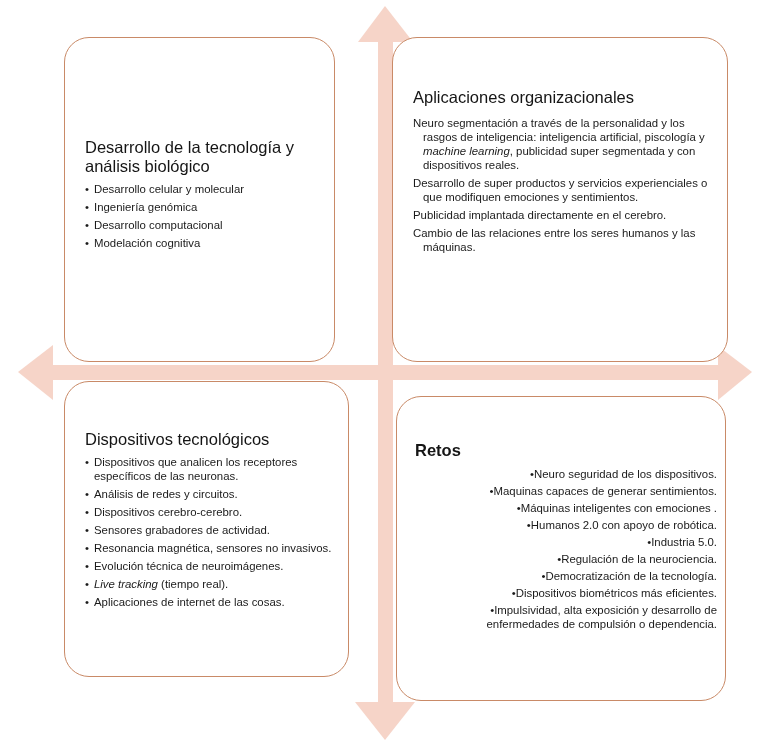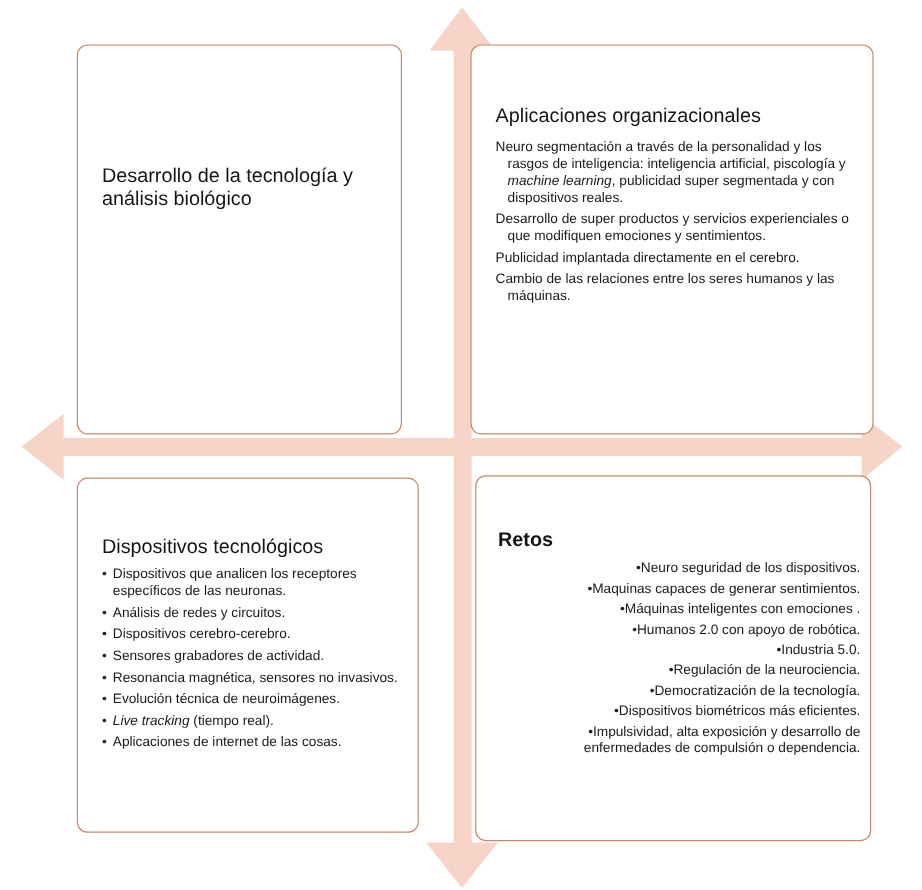--- a/index.html
+++ b/index.html
@@ -1,38 +1,38 @@
 <!DOCTYPE html>
 <html><head>
 <meta charset="utf-8">
 <style>
   html, body { margin:0; padding:0; background:#ffffff; }
   body { width:768px; height:742px; position:relative; overflow:hidden;
          font-family:"Liberation Sans", "DejaVu Sans", sans-serif; color:#1a1a1a; }
   .arrows { position:absolute; left:0; top:0; width:768px; height:742px; }
   .box { position:absolute; background:#ffffff; border:1.6px solid #c98a67;
-         border-radius:9px; box-sizing:border-box; }
+         border-radius:25px; box-sizing:border-box; }
   .box .content { position:absolute; }
   .title { font-size:16.5px; line-height:19px; margin:0 0 6px 0; color:#151515; font-weight:normal; }
   ul { list-style:none; margin:0; padding:0; }
   li { font-size:11.4px; line-height:14px; margin-bottom:5px; padding-left:9px; text-indent:-9px; color:#1a1a1a; }
   li.bullet::before { content:"•"; display:inline-block; width:9px; text-indent:0; }
   li.plain { padding-left:10px; text-indent:-10px; }
   li .it { font-style:italic;text-align:center; }
 
   #box-tl { left:64px; top:37px; width:271px; height:325px; }
   #box-tl .content { left:20px; top:100px; right:10px; }
   #box-tl li { margin-bottom:4px; }
 
   #box-tr { left:392px; top:37px; width:336px; height:325px; }
   #box-tr .content { left:20px; top:50px; right:10px; }
   #box-tr .title { margin-bottom:9px; }
   #box-tr li { margin-bottom:4px; }
 
-  #box-bl { left:64px; top:398px; width:285px; height:296px; }
+  #box-bl { left:64px; top:381px; width:285px; height:296px; }
   #box-bl .content { left:20px; top:48px; right:10px; }
   #box-bl li { margin-bottom:4px; }
 
   #box-br { left:396px; top:396px; width:330px; height:305px; }
   #box-br .content { left:18px; top:44px; right:8px; }
   #box-br .title { margin-bottom:7px;font-weight:bold; }
   #box-br li { margin-bottom:3px;text-align:right; }
 </style>
 </head>
 <body>
@@ -44,20 +44,26 @@
     <polygon points="385,740 355,702 415,702"></polygon>
     <rect x="50" y="365" width="670" height="15"></rect>
     <polygon points="18,372 53,345 53,400"></polygon>
     <polygon points="752,372 718,346 718,400"></polygon>
   </g>
 </svg>
 
 <div class="box" id="box-tl">
   <div class="content">
     <h2 class="title">Desarrollo de la tecnología y análisis biológico</h2>
+    <ul>
+      <li class="bullet">Desarrollo celular y molecular</li>
+      <li class="bullet">Ingeniería genómica</li>
+      <li class="bullet">Desarrollo computacional</li>
+      <li class="bullet">Modelación cognitiva</li>
+    </ul>
   </div>
 </div>
 
 <div class="box" id="box-tr">
   <div class="content">
     <h2 class="title">Aplicaciones organizacionales</h2>
     <ul>
       <li class="plain"><span>Neuro segmentación a través de la personalidad y los rasgos de inteligencia: inteligencia artificial, piscología y </span><span class="it">machine learning</span><span>, publicidad super segmentada y con dispositivos reales.</span></li>
       <li class="plain"><span>Desarrollo de super productos y servicios experienciales o que modifiquen emociones y sentimientos.</span></li>
       <li class="plain"><span>Publicidad implantada directamente en el cerebro.</span></li>

